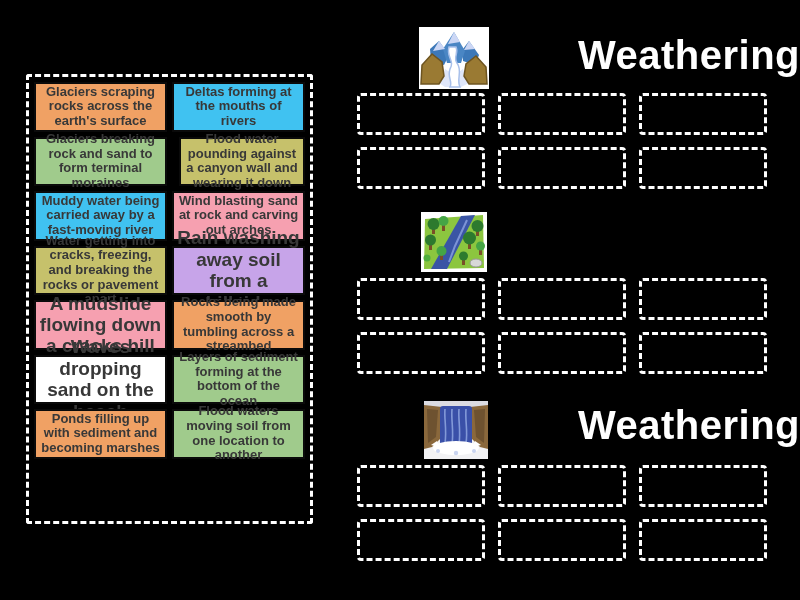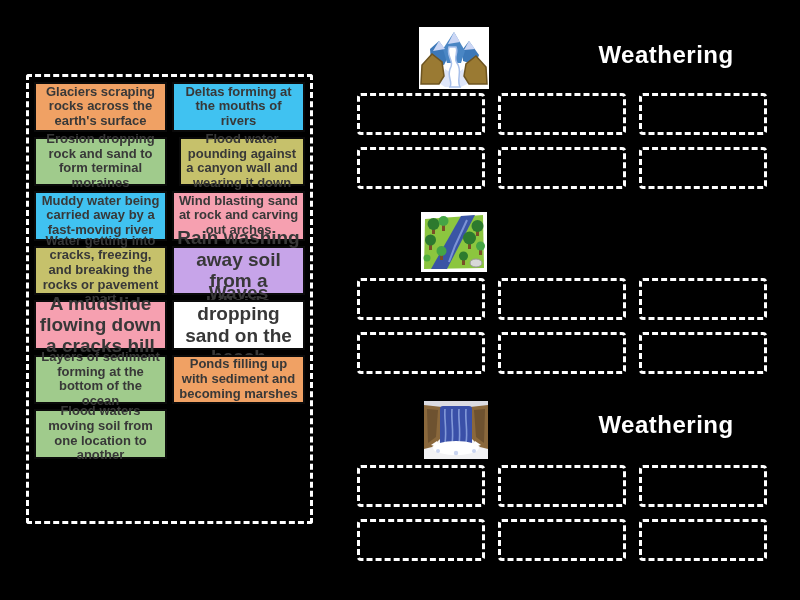--- a/index.html
+++ b/index.html
@@ -14,21 +14,21 @@
   .card{box-sizing:border-box;border:2px solid #0a0a0a;
         display:flex;align-items:center;justify-content:center;
         text-align:center;color:#383838;font-weight:600;line-height:1.13;
         padding:2px 3px;cursor:grab;}
   .card.size-md{font-size:13px;}
   .card.size-lg{font-size:19px;}
   .card.size-sm{font-size:13px;}
 
   
   .group-title{position:absolute;left:532px;width:268px;height:44px;
-               text-align:center;color:#fff;font-size:24px;font-weight:700;
+               text-align:right;color:#fff;font-size:40px;font-weight:700;
                line-height:44px;letter-spacing:.5px;}
   .group-icon{position:absolute;}
   .slots{position:absolute;display:grid;grid-template-columns:repeat(3,128px);
          gap:12px 13px;}
   .slot{height:42px;box-sizing:border-box;border:3px dashed #fff;border-radius:4px;}
 
   #icon-weathering{left:419px;top:27px;width:70px;height:62px;}
   #icon-erosion{left:421px;top:212px;width:66px;height:60px;}
   #icon-deposition{left:424px;top:401px;width:64px;height:58px;}
   #title-weathering{top:33px;}
@@ -39,27 +39,28 @@
   #slots-deposition{left:357px;top:465px;}
 </style>
 </head>
 <body>
 
 <div class="stage">
 
   <div class="tray">
       <div class="card size-md" style="background: rgb(240, 161, 100);">Glaciers scraping rocks across the earth's surface</div>
       <div class="card size-md" style="background: rgb(64, 194, 241);">Deltas forming at the mouths of rivers</div>
-      <div class="card size-md" style="background: rgb(160, 203, 140);">Erosion dropping rock and sand to form terminal moraines</div>
+      <div class="card size-md" style="background: rgb(160, 203, 140);">Glaciers breaking rock and sand to form terminal moraines</div>
       <div class="card size-md" style="background: rgb(198, 193, 107); margin-left: 7px;">Flood water pounding against a canyon wall and wearing it down</div>
       <div class="card size-md" style="background: rgb(64, 194, 241);">Muddy water being carried away by a fast-moving river</div>
       <div class="card size-md" style="background: rgb(246, 160, 176);">Wind blasting sand at rock and carving out arches</div>
       <div class="card size-sm" style="background: rgb(198, 193, 107);">Water getting into cracks, freezing, and breaking the rocks or pavement apart</div>
       <div class="card size-lg" style="background: rgb(199, 164, 233);">Rain washing away soil from a hillside</div>
       <div class="card size-lg" style="background: rgb(246, 160, 176);">A mudslide flowing down a cracks hill</div>
+      <div class="card size-md" style="background: rgb(240, 161, 100);">Rocks being made smooth by tumbling across a streambed</div>
       <div class="card size-lg" style="background: #ffffff;">Waves dropping sand on the beach</div>
       <div class="card size-md" style="background: rgb(160, 203, 140);">Layers of sediment forming at the bottom of the ocean</div>
       <div class="card size-md" style="background: rgb(240, 161, 100);">Ponds filling up with sediment and becoming marshes</div>
       <div class="card size-md" style="background: rgb(160, 203, 140);">Flood waters moving soil from one location to another</div>
     </div>
 
   <svg id="icon-weathering" class="group-icon" viewBox="0 0 70 62">
     <rect width="70" height="62" fill="#ffffff"></rect>
     <polygon points="20,14 30,28 25,38 12,34 11,22" fill="#3c78b8"></polygon>
     <polygon points="50,14 60,28 56,38 44,34 44,22" fill="#3c78b8"></polygon>

